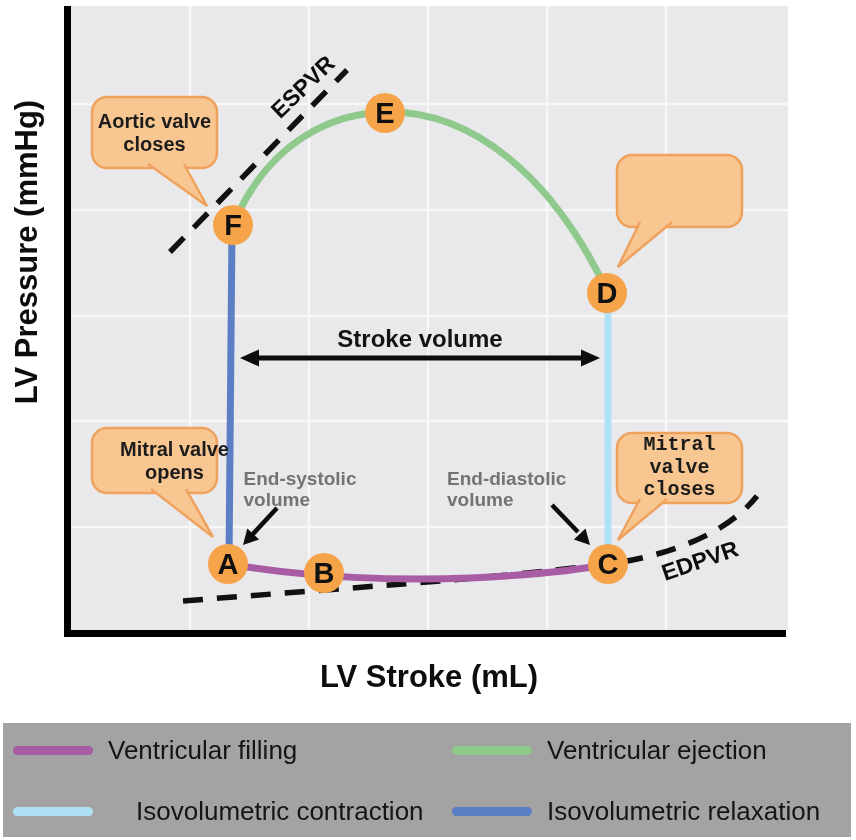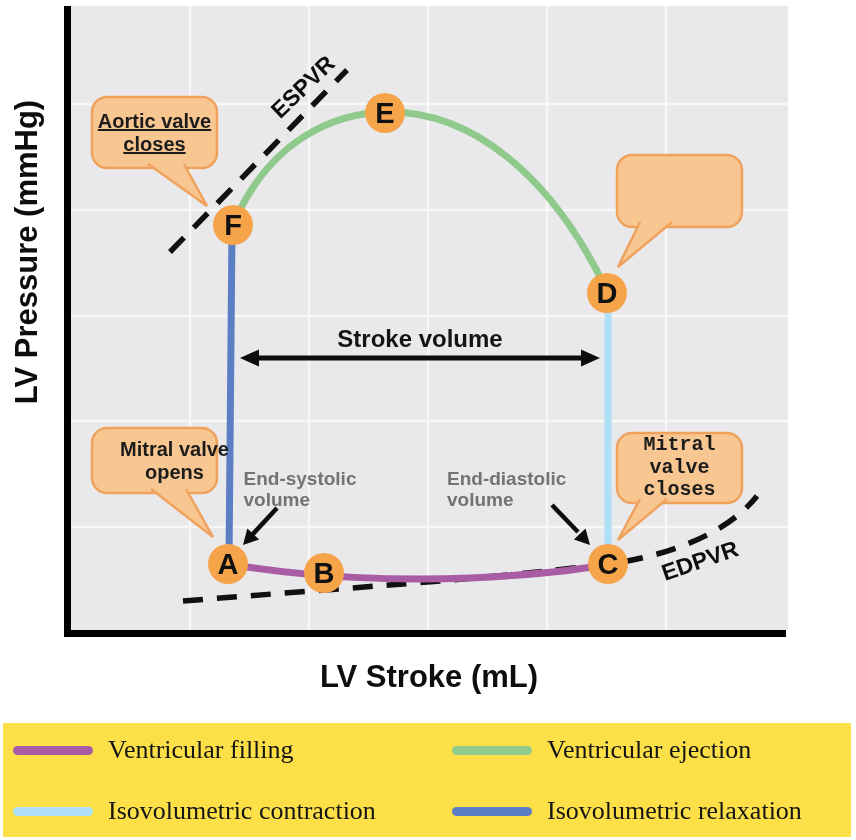--- a/index.html
+++ b/index.html
@@ -106,47 +106,47 @@
   <div class="txt axis-label" id="y-axis-label">LV Pressure (mmHg)</div>
   <div class="txt axis-label" id="x-axis-label">LV Stroke (mL)</div>
 
   <div class="txt pt-letter" style="left:228px;top:564px;">A</div>
   <div class="txt pt-letter" style="left:324px;top:573px;">B</div>
   <div class="txt pt-letter" style="left:608px;top:564px;">C</div>
   <div class="txt pt-letter" style="left:607px;top:293px;">D</div>
   <div class="txt pt-letter" style="left:385px;top:113px;">E</div>
   <div class="txt pt-letter" style="left:233px;top:225px;">F</div>
 
-  <div class="txt callout-text" style="left:92px;top:97px;width:125px;height:71px;text-decoration:underline;">
+  <div class="txt callout-text" style="left:92px;top:97px;width:125px;height:71px;">
     <span style="width:118px;">Aortic valve closes</span>
     </div>
   <div class="txt callout-text" style="left:92px;top:428px;width:125px;height:65px;padding-left:20px;">
     <span style="width:118px;">Mitral valve opens</span>
     </div>
   <div class="txt callout-text" style="left:617px;top:433px;width:125px;height:70px;">
     <span style="width:118px;font-family:Liberation Mono, monospace;">Mitral valve closes</span>
     </div>
 
   <div class="txt pvr-label" id="espvr-label">ESPVR</div>
   <div class="txt pvr-label" id="edpvr-label">EDPVR</div>
 
   <div class="txt" id="stroke-volume-label">Stroke volume</div>
   <div class="txt anno" style="left:316px;top:489px;width:145px;">End-systolic volume</div>
   <div class="txt anno" style="left:522px;top:489px;width:150px;">End-diastolic volume</div>
 
-  <div id="legend" style="background: #fde047; font-family: Liberation Serif, serif;">
+  <div id="legend" style="background: #a3a3a3;">
     <div class="legend-entry" style="left:10px;top:9px;">
       <div class="legend-swatch" style="background: rgb(168, 92, 164);"></div>
       <div class="legend-label">Ventricular filling</div>
     </div>
     <div class="legend-entry" style="left:449px;top:9px;">
       <div class="legend-swatch" style="background: rgb(143, 201, 140);"></div>
       <div class="legend-label">Ventricular ejection</div>
     </div>
-    <div class="legend-entry" style="left:10px;top:70px;">
+    <div class="legend-entry" style="left:10px;top:70px;gap:28px;">
       <div class="legend-swatch" style="background: rgb(174, 225, 248);"></div>
       <div class="legend-label">Isovolumetric contraction</div>
     </div>
     <div class="legend-entry" style="left:449px;top:70px;">
       <div class="legend-swatch" style="background: rgb(91, 126, 196);"></div>
       <div class="legend-label">Isovolumetric relaxation</div>
     </div>
   </div>
 
 </div>

